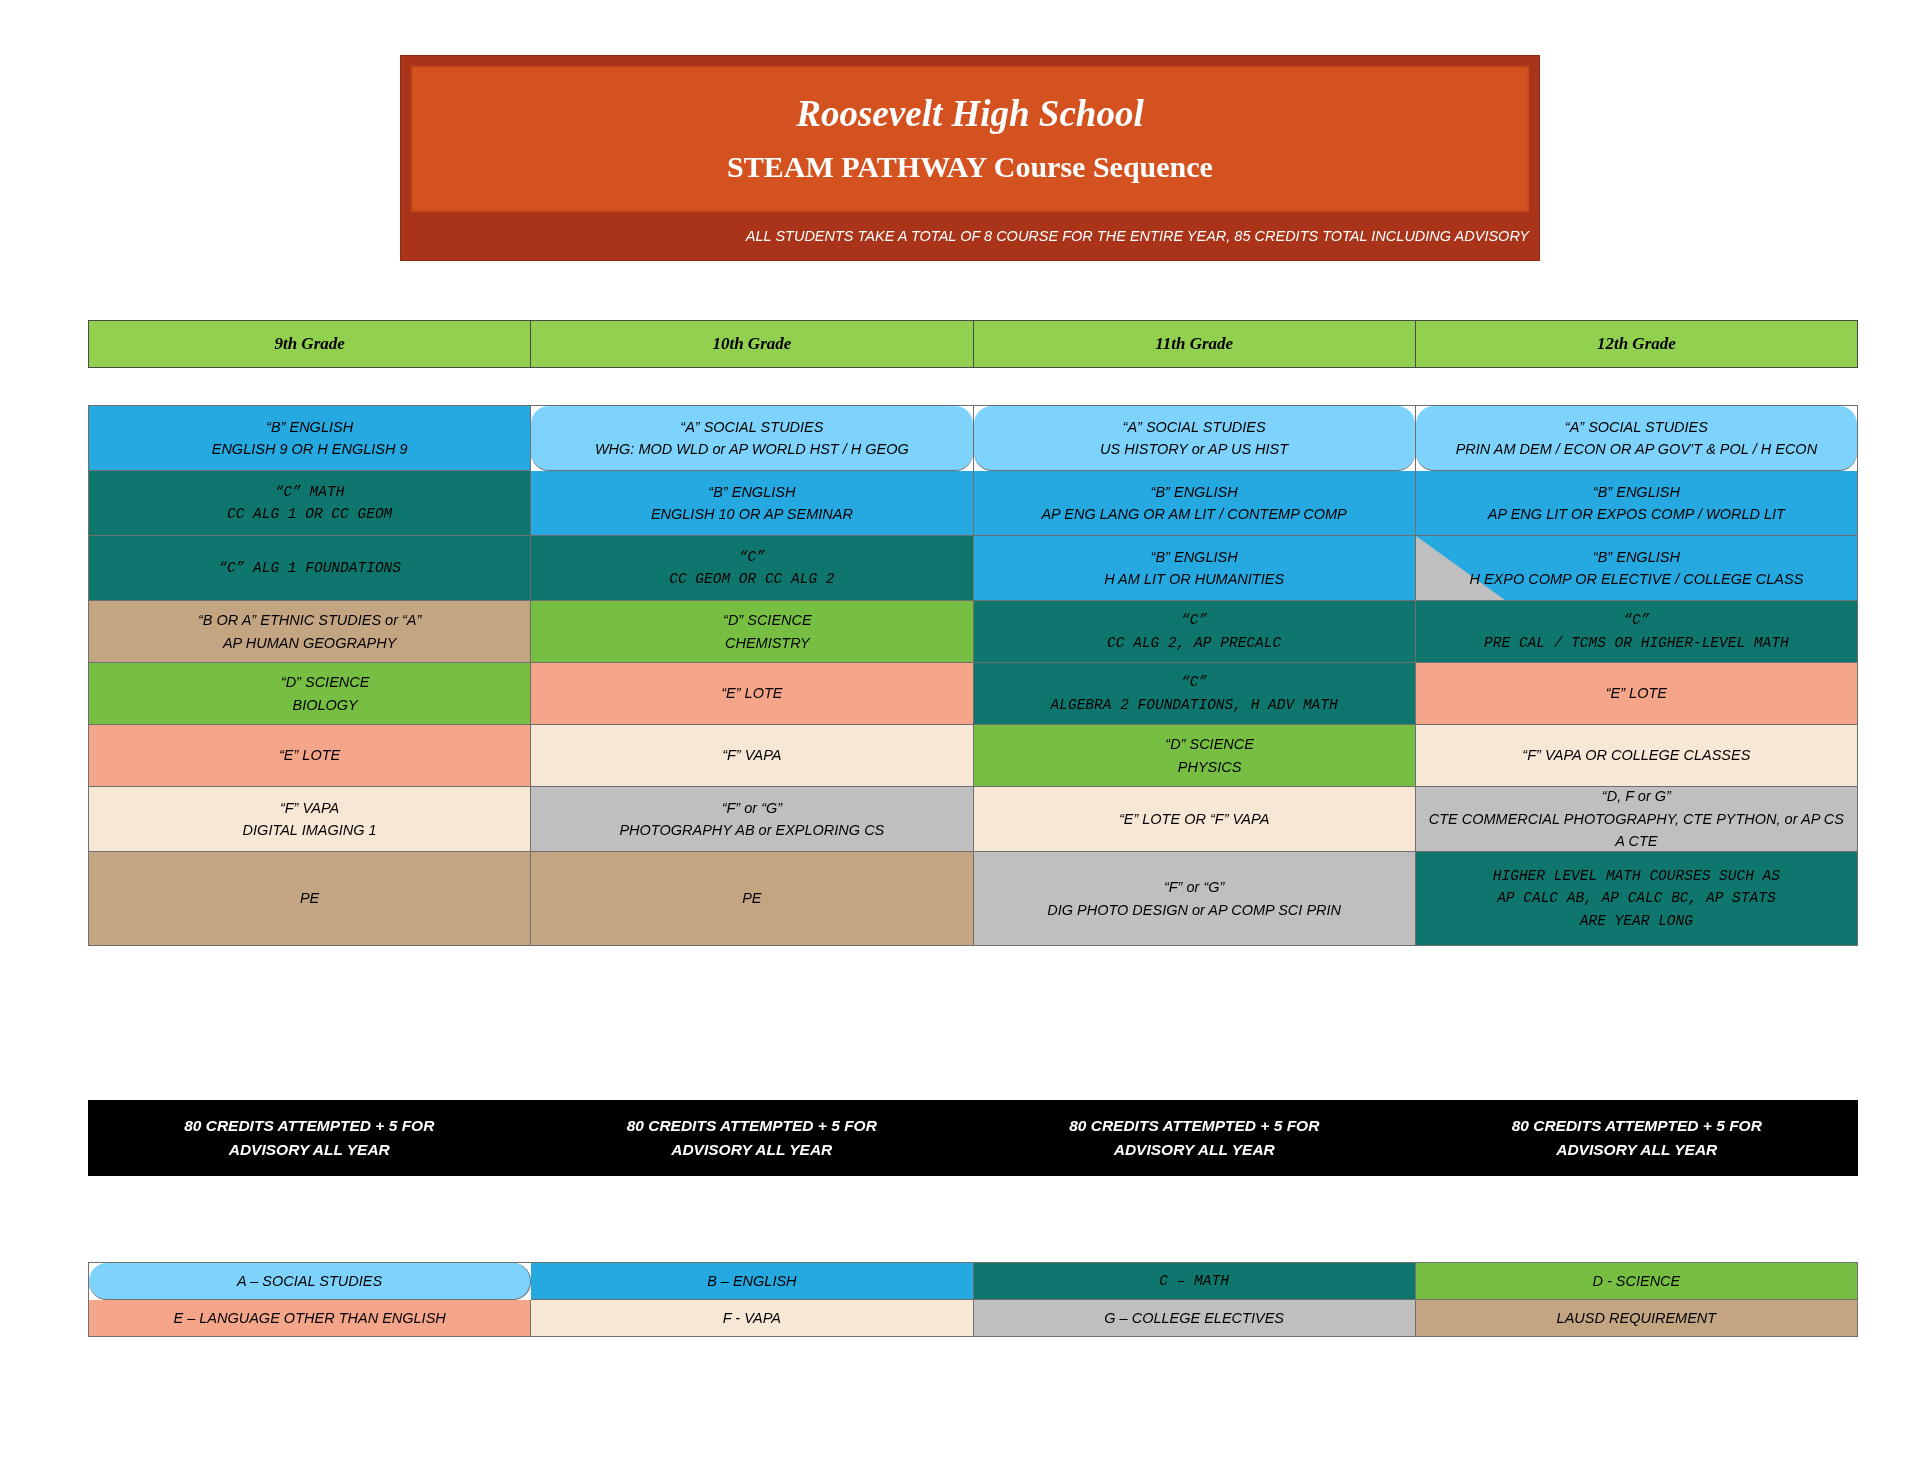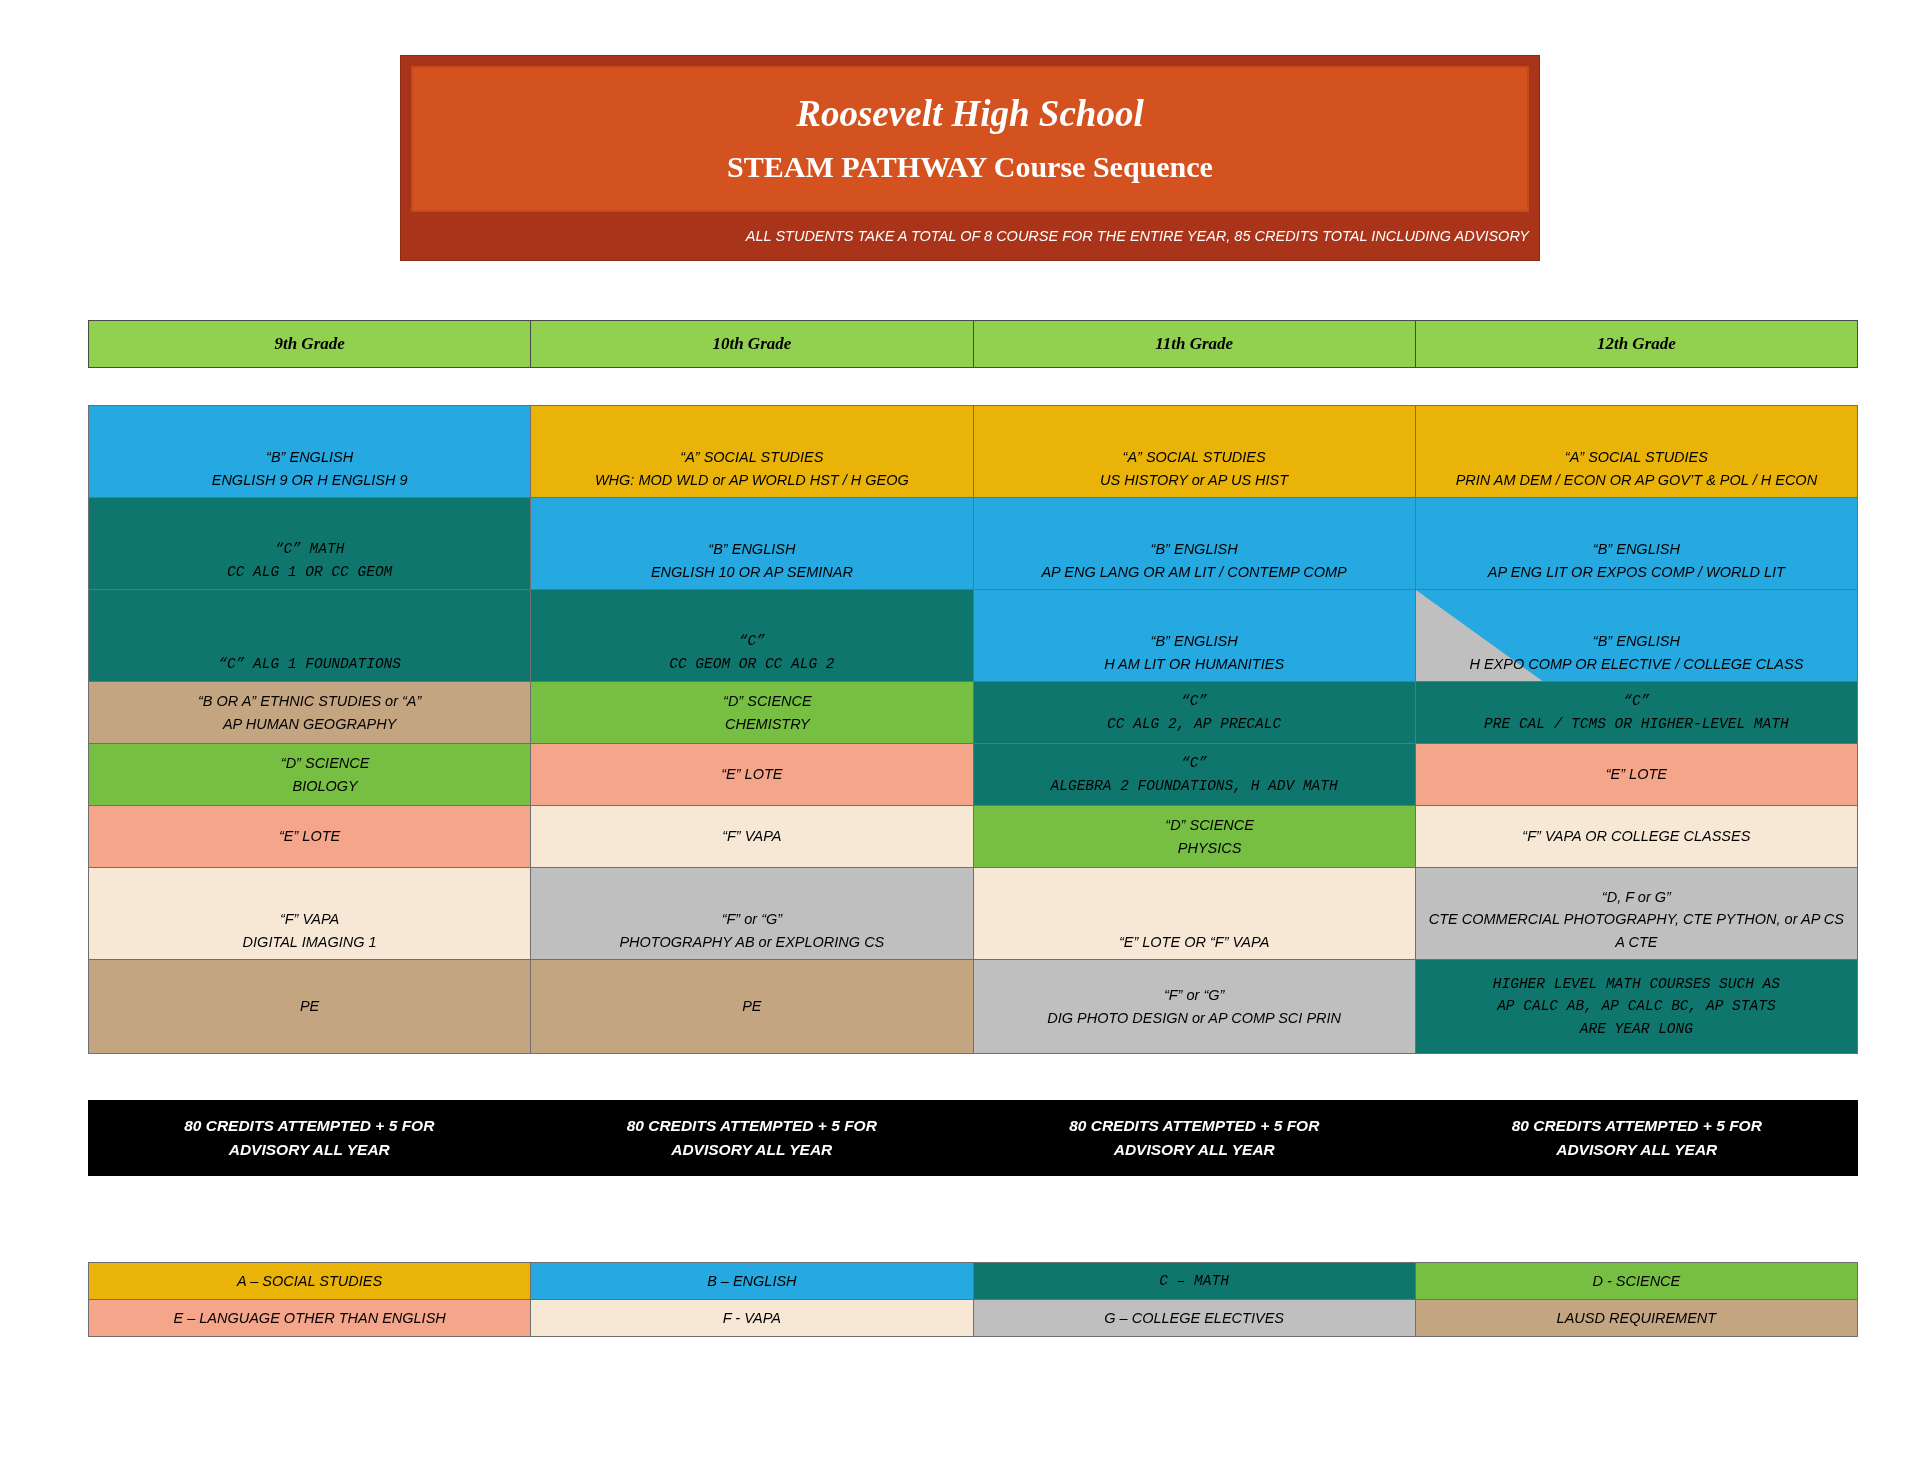--- a/index.html
+++ b/index.html
@@ -120,25 +120,25 @@
     justify-content: center;
     align-items: center;
     position: relative;
     overflow: hidden;
   }
   .cell:last-child { border-bottom: none; }
   .cell .ln { display: block; width: 100%; }
 
   
   .h1 { height: 62px; }
-  .h2 { height: 92px; justify-content: flex-end; }
+  .h2 { height: 65px; }
   .h3 { height: 93px; }
 
   
-  .c-social  { background: #eab308; }
+  .c-social  { background: #7dd3fc; border-radius: 18px; }
   .c-english { background: #25a9e0; }
   .c-math    { background: #0f766e; font-family: Liberation Mono, monospace; }
   .c-science { background: #76bf43; padding-left: 39px; }
   .c-lote    { background: #f4a58a; }
   .c-vapa    { background: #f7e8d5; }
   .c-elect   { background: #bfbfbf; }
   .c-lausd   { background: #c4a582; }
 
   
   .split {

